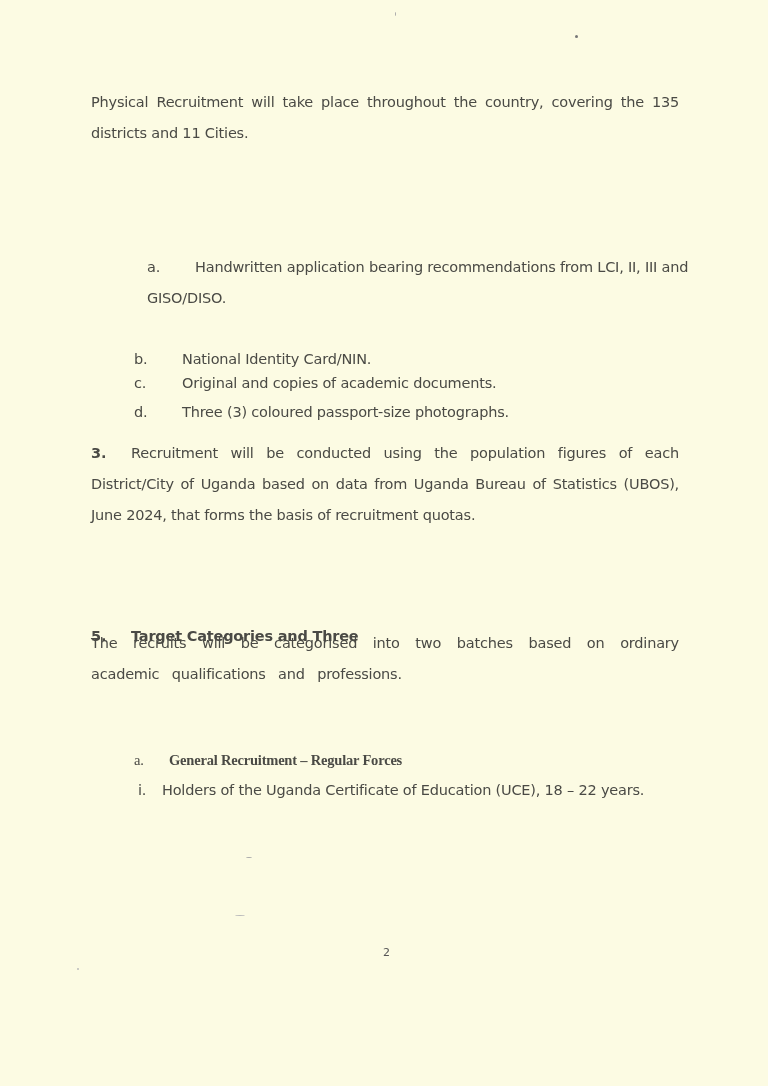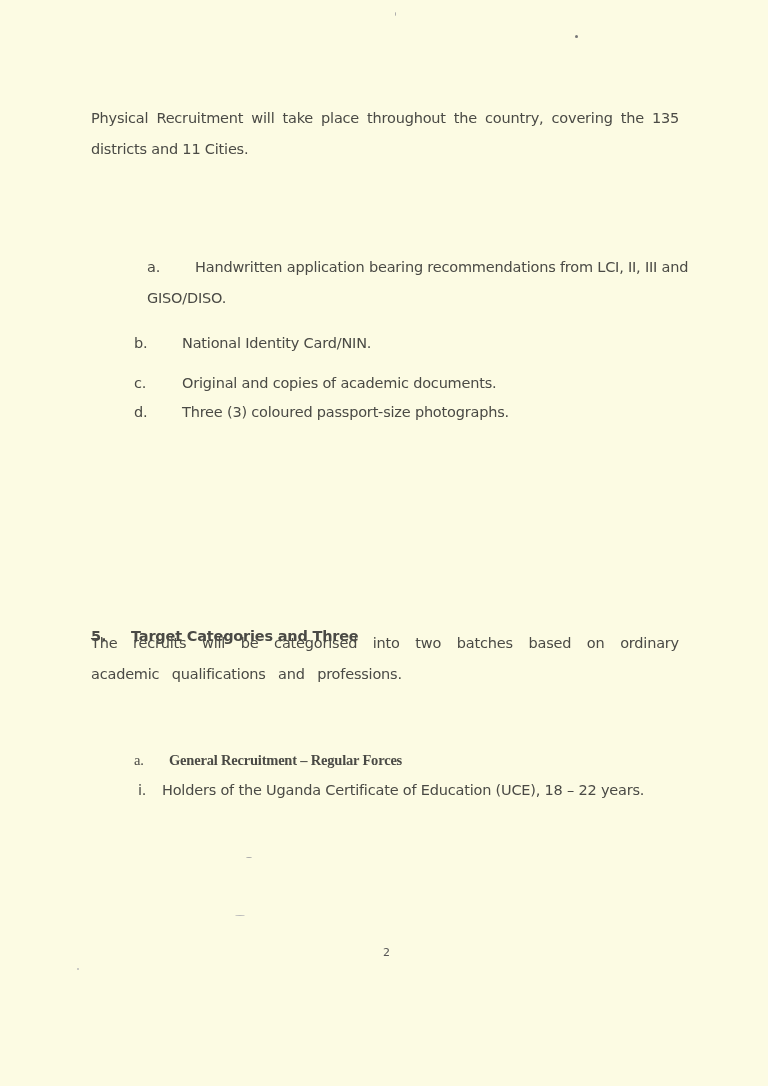--- a/index.html
+++ b/index.html
@@ -37,39 +37,42 @@
       position: absolute; left: 383px; top: 946px;
       font-size: 11px; color: #555;
     }
     .speck { position: absolute; background: #777; border-radius: 50%; }
   </style>
 </head>
 <body>
 
 <div class="page">
 
-  <div class="p justify" style="top:103px;">Physical Recruitment will take place throughout the country, covering the 135 districts and 11 Cities.</div>
+  <div class="p justify" style="top:87px;">Physical Recruitment will take place throughout the country, covering the 135 districts and 11 Cities.</div>
 
 
   <div class="item" style="top:252px; width:545px;margin-left:13px;">
     <span class="lbl">a.</span><span>Handwritten application bearing recommendations from LCI, II, III and GISO/DISO.</span>
   </div>
 
-  <div class="item" style="top:328px;">
+  <div class="item" style="top:344px;">
     <span class="lbl">b.</span><span>National Identity Card/NIN.</span>
   </div>
 
   <div class="item" style="top:368px;">
     <span class="lbl">c.</span><span>Original and copies of academic documents.</span>
   </div>
 
   <div class="item" style="top:397px;">
     <span class="lbl">d.</span><span>Three (3) coloured passport-size photographs.</span>
   </div>
 
+  <div class="p justify" style="top:438px;">
+    <span class="num">3.</span><span>Recruitment will be conducted using the population figures of each District/City of Uganda based on data from Uganda Bureau of Statistics (UBOS), June 2024, that forms the basis of recruitment quotas.</span>
+  </div>
 
 
   <div class="p" style="top:621px;">
     <span class="num">5.</span><span class="heading">Target Categories and Three</span>
   </div>
 
   <div class="p justify wide" style="top:628px;">The recruits will be categorised into two batches based on ordinary academic qualifications and professions.</div>
 
   <div class="item" style="top:745px;font-family:Liberation Serif, serif;">
     <span class="lbl" style="width:35px;">a.</span><span class="heading">General Recruitment – Regular Forces</span>

